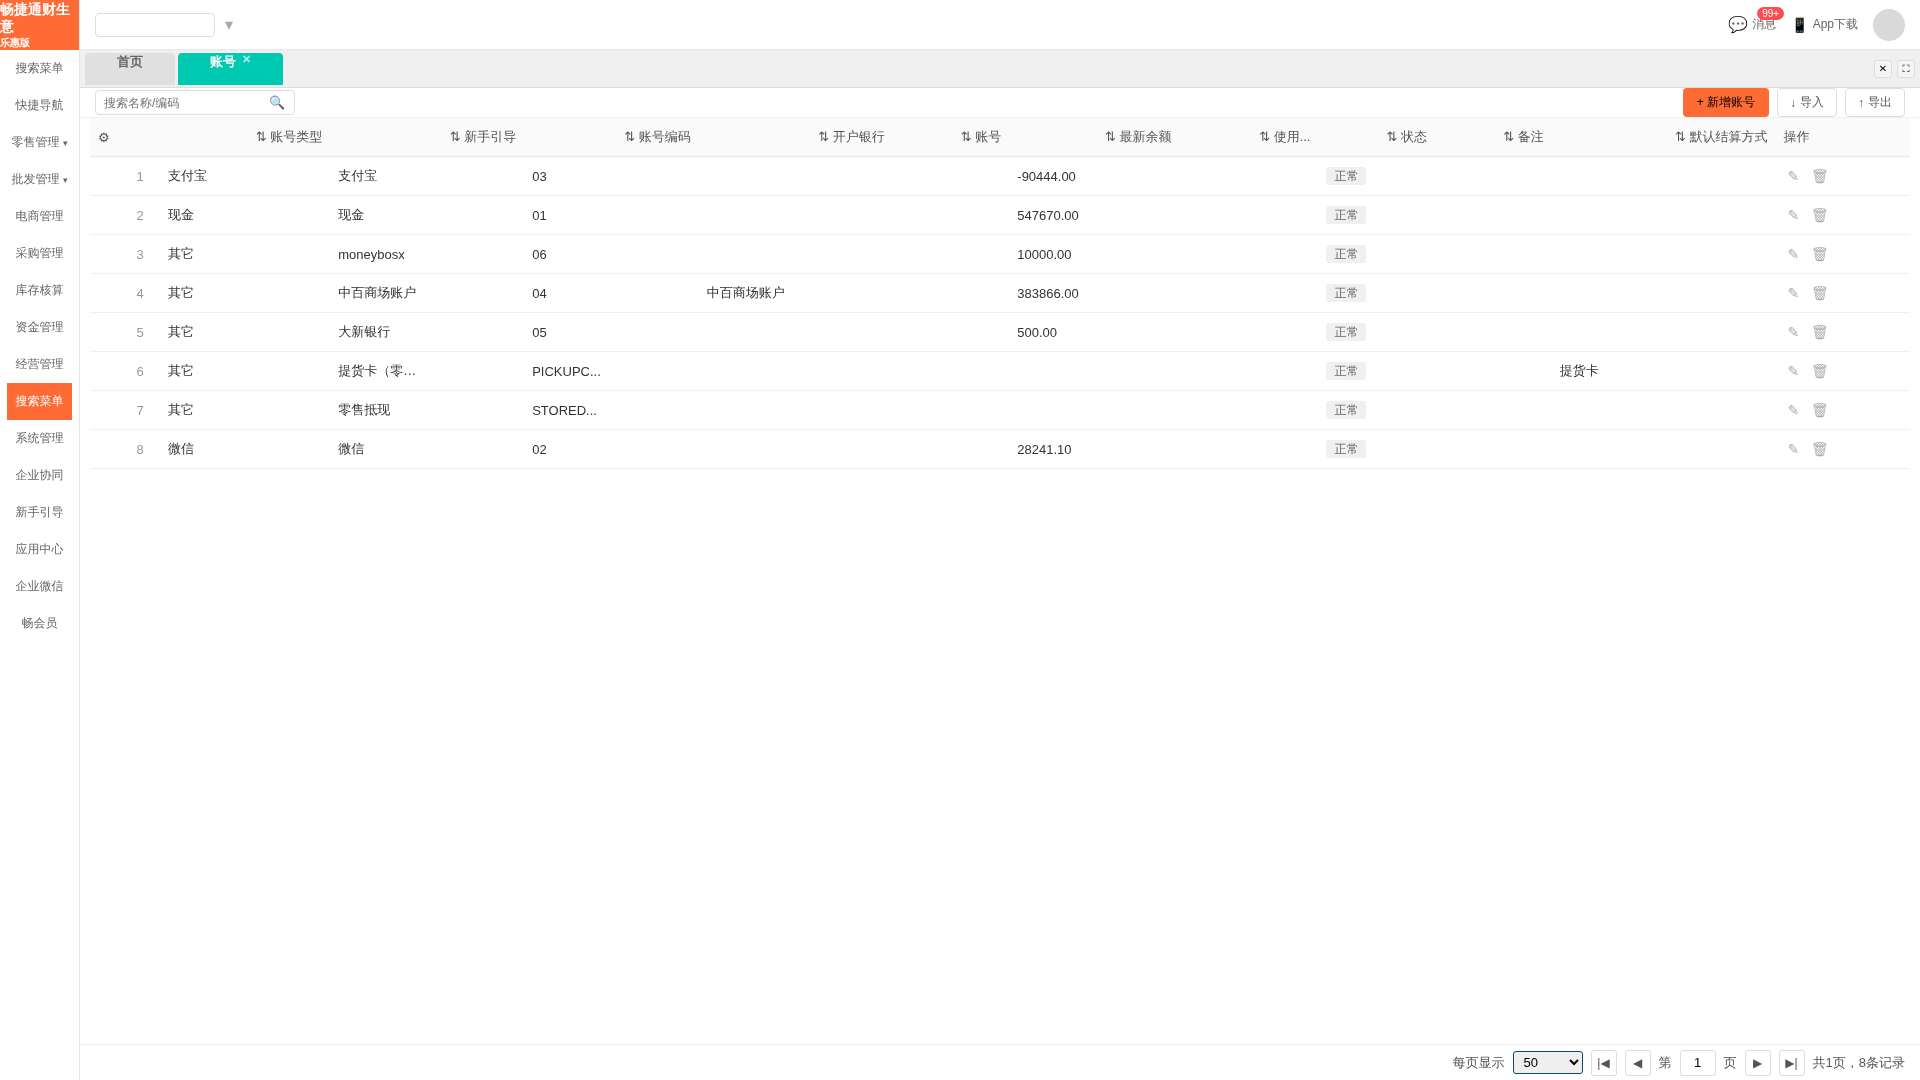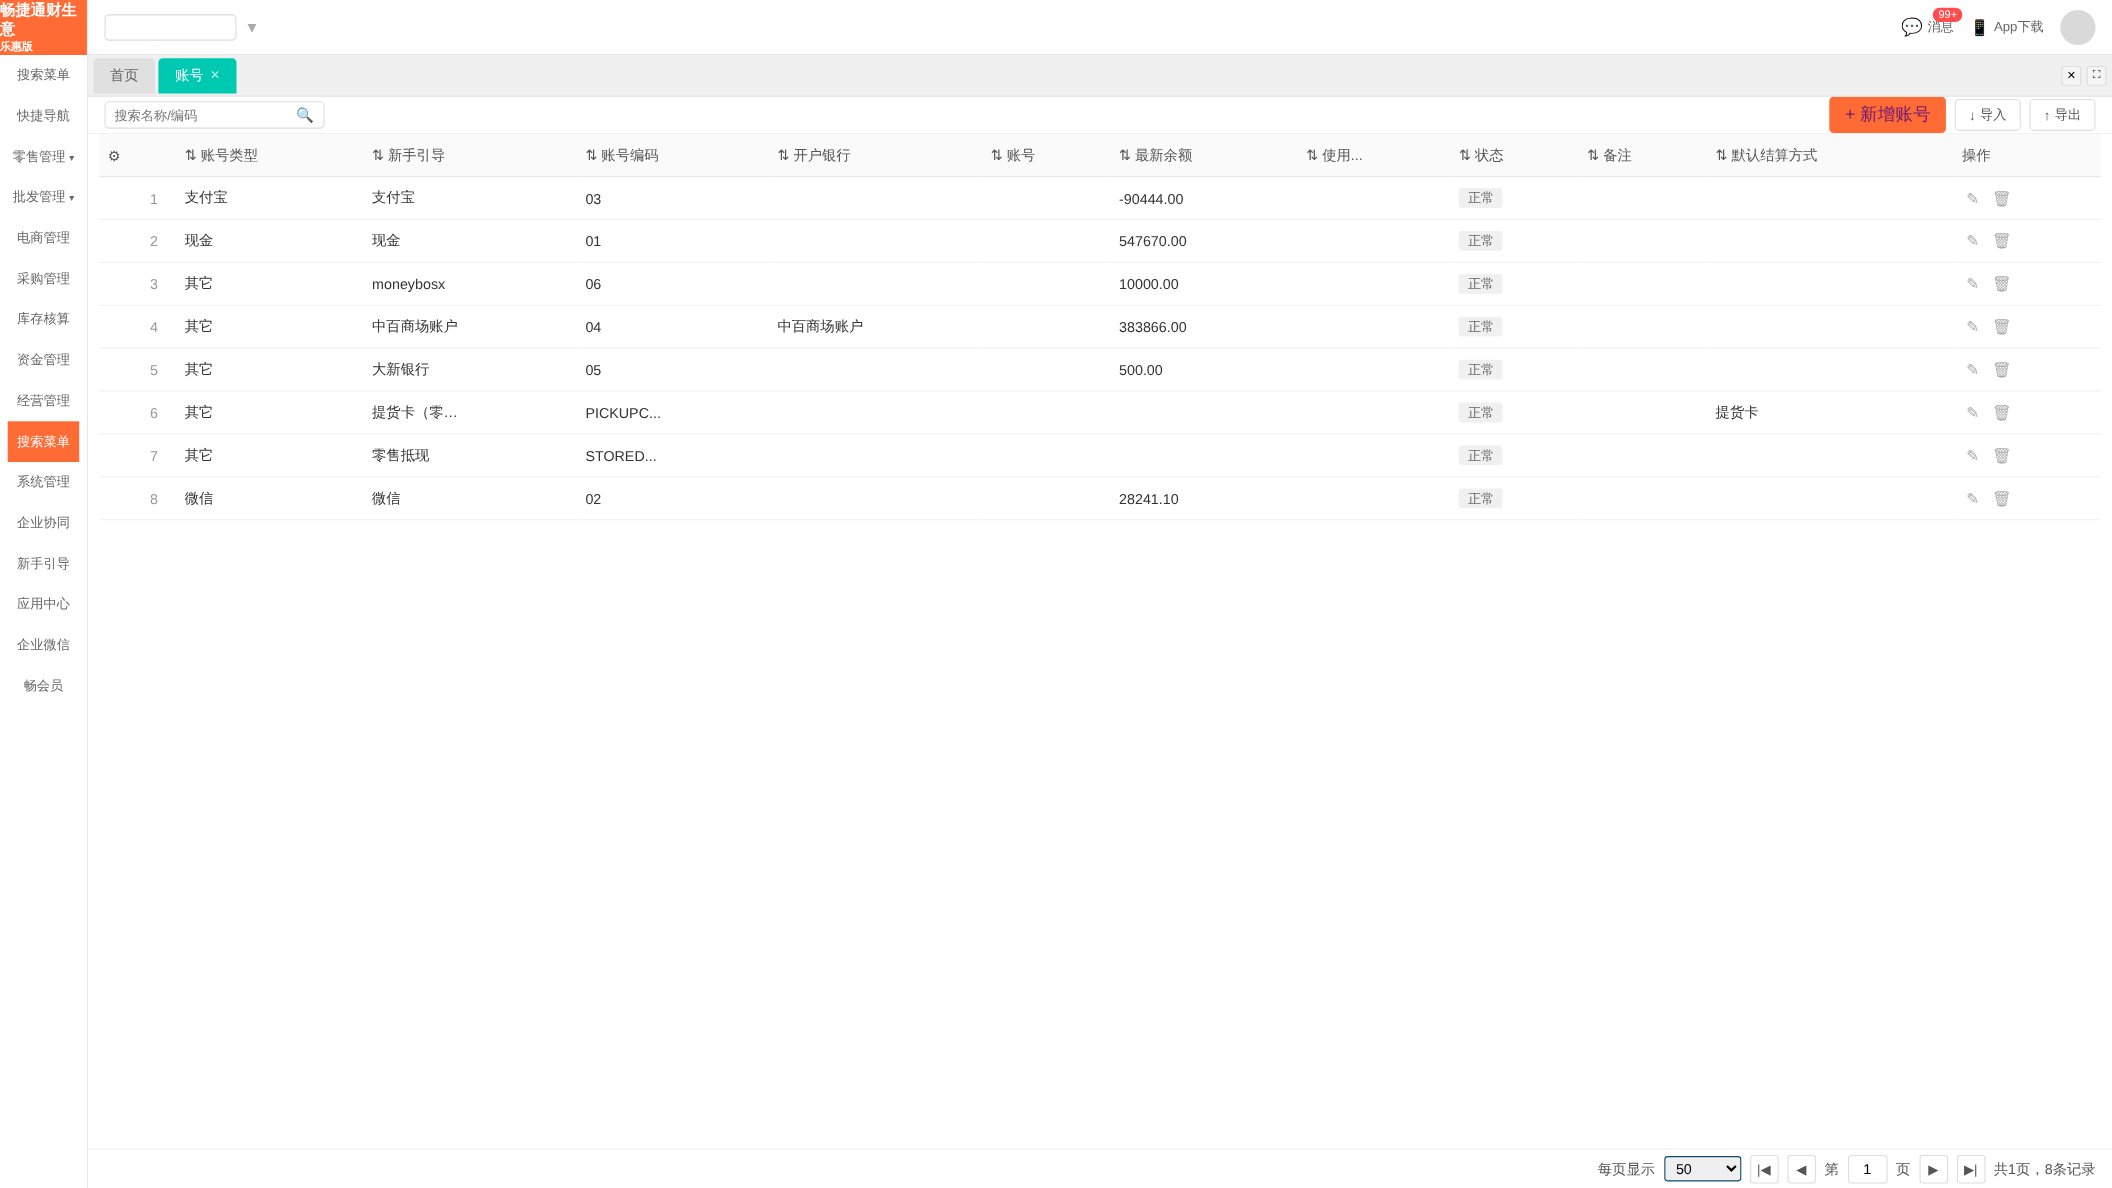--- a/index.html
+++ b/index.html
@@ -115,30 +115,31 @@
     .tabbar {
       height: 38px;
       background: #f0f0f0;
       display: flex;
       align-items: center;
       border-bottom: 1px solid #ddd;
       padding: 0 5px;
     }
     .tab {
       height: 32px;
-      padding: 0 15px;
-      display: flex;
-      align-items: center;
+      padding: 0 32px;
+      display: flex;
+      align-items: flex-start;
       border-radius: 4px 4px 0 0;
       cursor: pointer;
       font-size: 13px;
       color: #666;
       background: #e0e0e0;
       margin-right: 3px;
       gap: 6px;
+      font-weight: bold;
     }
     .tab.active {
       background: #00c9b1;
       color: #fff;
     }
     .tab-close {
       font-size: 11px;
       cursor: pointer;
       opacity: 0.7;
     }
@@ -176,25 +177,25 @@
       width: 160px;
       color: #999;
     }
     .header-actions {
       display: flex;
       align-items: center;
       gap: 8px;
     }
     .btn-primary {
       background: #ff6b35;
-      color: #701a75;
+      color: #000000;
       border: none;
       border-radius: 4px;
       padding: 6px 14px;
-      font-size: 16px;
+      font-size: 12px;
       cursor: pointer;
       display: flex;
       align-items: center;
       gap: 4px;
     }
     .btn-default {
       background: #fff;
       color: #555;
       border: 1px solid #ddd;
       border-radius: 4px;
@@ -234,21 +235,21 @@
       border-bottom: 1px solid #e8e8e8;
     }
     th {
       padding: 10px 8px;
       text-align: left;
       color: #555;
       font-weight: normal;
       border-bottom: 1px solid #e8e8e8;
       white-space: nowrap;
     }
-    th.sortable { cursor: pointer; }
+    th.sortable { cursor: pointer; text-align: right; }
     td {
       padding: 9px 8px;
       color: #333;
       border-bottom: 1px solid #f0f0f0;
       white-space: nowrap;
     }
     .status-badge {
       background: #f0f0f0;
       color: #666;
       border-radius: 3px;

